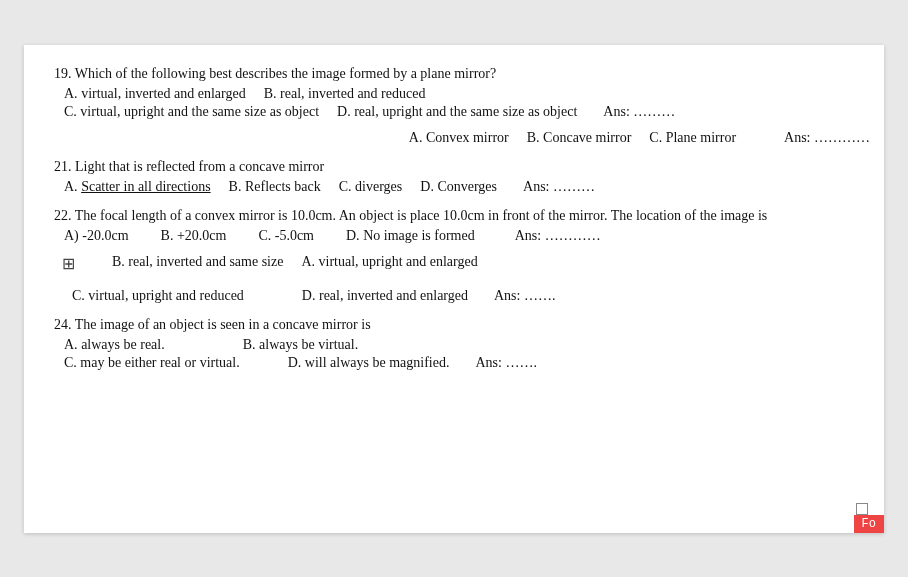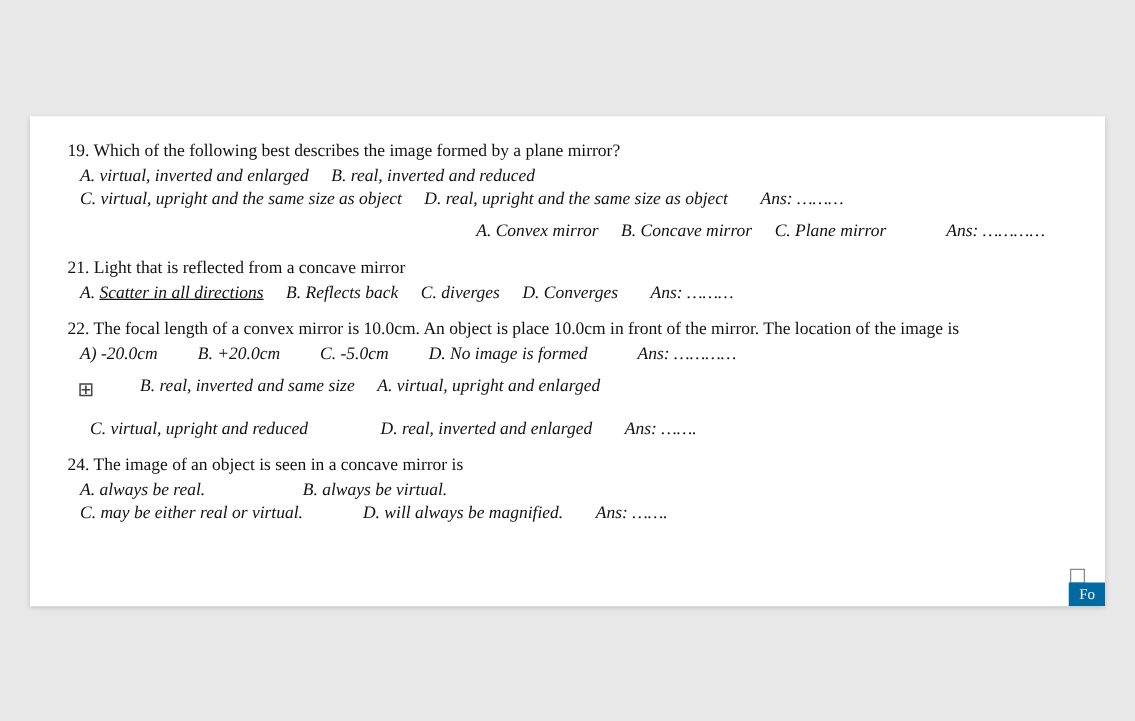--- a/index.html
+++ b/index.html
@@ -11,22 +11,22 @@
       width: 908px;
       height: 577px;
       overflow: hidden;
       display: flex;
       align-items: center;
       justify-content: center;
     }
     .page {
       background: #fff;
       width: 860px;
-      height: 392px;
-      padding: 18px 48px 12px 30px;
+      height: 488px;
+      padding: 18px 14px 12px 30px;
       position: relative;
       box-shadow: 0 1px 4px rgba(0,0,0,0.18);
       overflow: hidden;
     }
     .question-block {
       margin-bottom: 10px;
     }
     .question-line {
       line-height: 1.5;
       margin-bottom: 2px;
@@ -34,44 +34,43 @@
     .options-row {
       display: flex;
       flex-wrap: wrap;
       gap: 0 18px;
       margin-top: 2px;
       margin-left: 10px;
       align-items: baseline;
     }
     .options-row .opt {
       white-space: nowrap;
-      font-style: italic;
     }
     .ans-inline {
       margin-left: 8px;
     }
     .indent {
       margin-left: 18px;
     }
     .plus-icon {
       position: absolute;
       left: 8px;
       font-size: 16px;
       color: #444;
       font-style: normal;
     }
     .footer-bar {
       position: absolute;
       bottom: 0;
       right: 0;
-      background: #0369a1;
+      background: #ef4444;
       color: #fff;
       font-size: 12px;
       padding: 2px 8px;
-      font-family: Liberation Serif, serif;
+      font-family: Liberation Mono, monospace;
     }
   </style>
 </head>
 <body>
 
 <div class="page">
 
   <div class="question-block">
     <div class="question-line">
       <span>19.</span>

